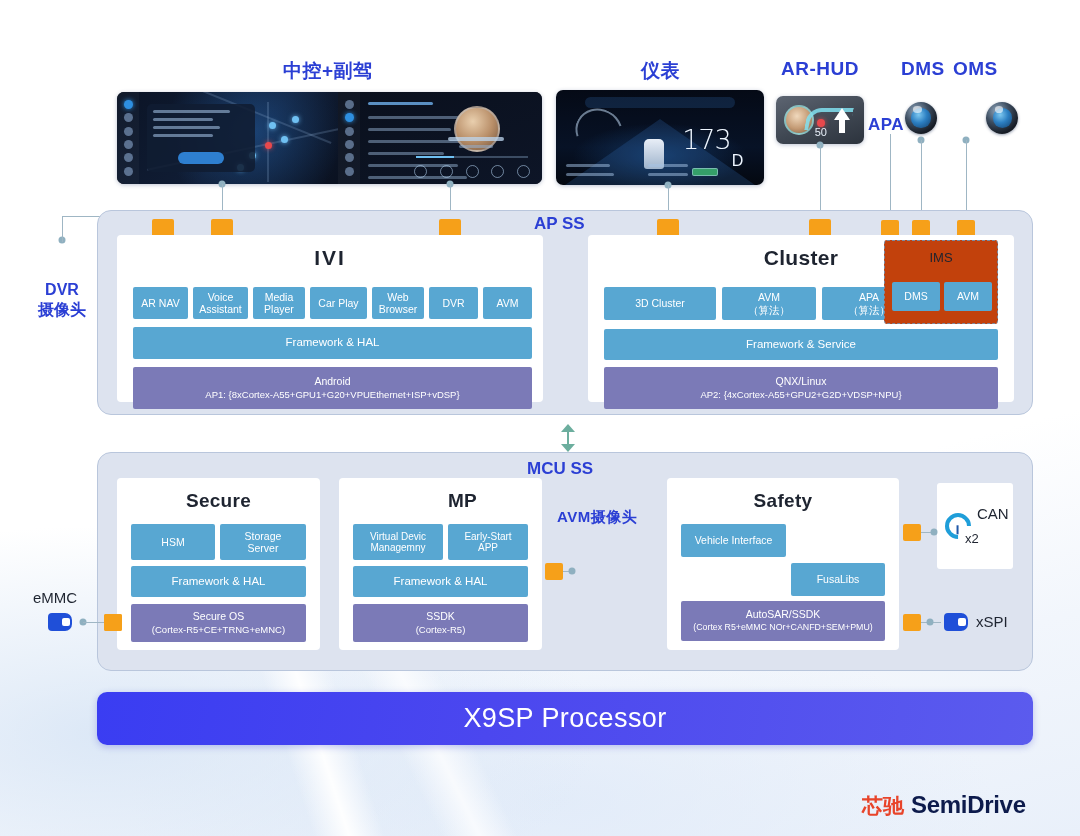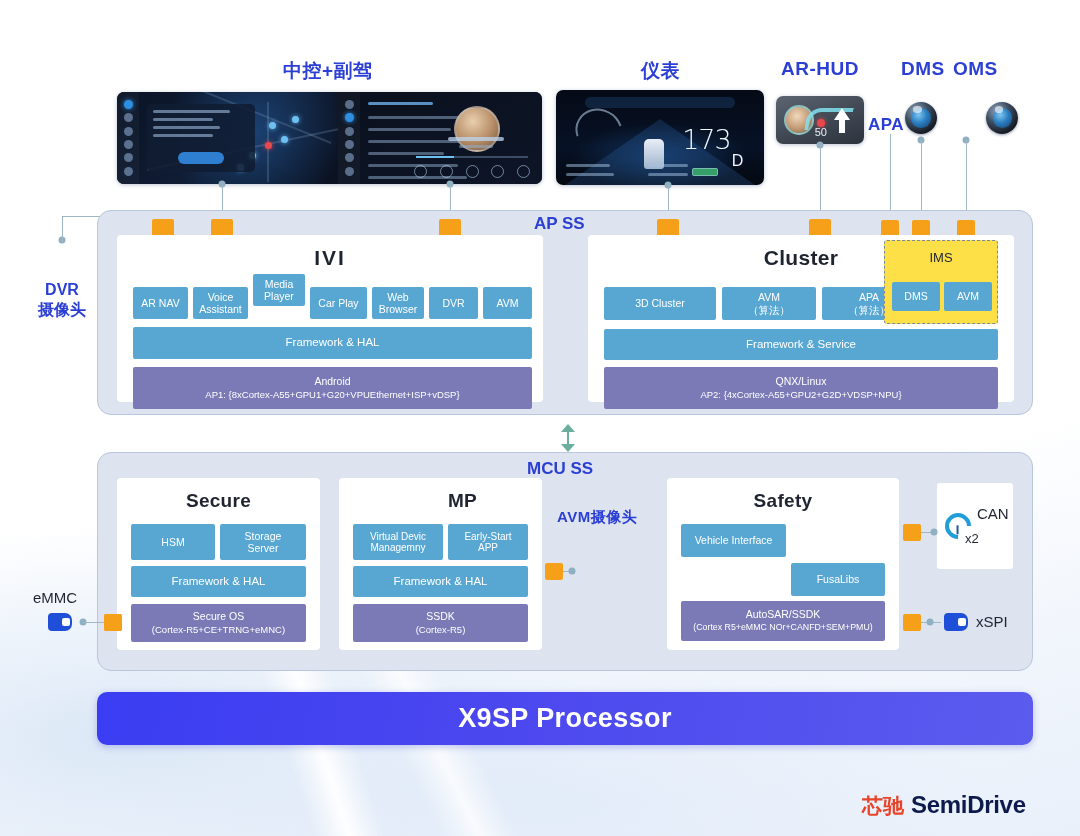--- a/index.html
+++ b/index.html
@@ -237,21 +237,21 @@
   .purple {
     background: #7b7ab7; color: #ffffff; border-radius: 2px;
     display: flex; flex-direction: column; align-items: center; justify-content: center;
     text-align: center; line-height: 1.3; position: absolute; font-size: 10.5px;
   }
   .purple .sub { font-size: 9.5px; }
 
   .ims-box {
     position: absolute;
     border: 1px dashed #7b8aa0;
-    background: #fde047;
+    background: #c2410c;
     border-radius: 3px;
   }
   .ims-title { text-align: center; font-size: 13px; color: #1e2430; }
 
   
   .white-box {
     position: absolute; background: #fff; border-radius: 3px;
   }
   .gauge {
     position: absolute; width: 26px; height: 26px; border-radius: 50%;
@@ -280,21 +280,21 @@
   }
   .biarrow .up { top: 0; border-bottom: 8px solid #6cae9e; }
   .biarrow .dn { bottom: 0; border-top: 8px solid #6cae9e; }
 
   
   .proc {
     position: absolute;
     background: linear-gradient(100deg, #3a3df2 0%, #4b47ef 42%, #5b5bee 100%);
     border-radius: 10px;
     display: flex; align-items: center; justify-content: center;
-    color: #ffffff; font-size: 27px; font-weight: bold; letter-spacing: .4px;
+    color: #ffffff; font-size: 27px; font-weight: normal; letter-spacing: .4px;
     box-shadow: 0 2px 7px rgba(50,60,200,.28);
   }
 
   .logo { position: absolute; display: flex; align-items: baseline; gap: 7px; }
   .logo .cn { color: #e8442a; font-size: 21px; font-weight: bold; font-family: "DejaVu Sans", sans-serif; }
   .logo .en { color: #0d1b4c; font-size: 24px; font-weight: bold; letter-spacing: -.3px; }
 
   .side-label { position: absolute; text-align: center; }
   .side-label .l1 { color: #2b3fd4; font-weight: bold; font-size: 16px; line-height: 1.25; }
 </style>
@@ -456,21 +456,21 @@
   <div class="orange sm" style="left:890px; top:220px; transform:translateX(-9px);"></div>
   <div class="orange sm" style="left:921px; top:220px; transform:translateX(-9px);"></div>
   <div class="orange sm" style="left:966px; top:220px; transform:translateX(-9px);"></div>
 
   
   <div class="card" style="left:117px; top:235px; width:426px; height:167px;">
     <div class="card-title" style="margin-top:11px; font-size:21px; letter-spacing:2px;">IVI</div>
 
     <div class="blue" style="left:16px; top:52px;  width:55px; height:32px;">AR NAV</div>
     <div class="blue" style="left:76px; top:52px;  width:55px; height:32px;">Voice<br>Assistant</div>
-    <div class="blue" style="left:136px; top:39px; width:52px; height:32px;">Media<br>Player</div>
+    <div class="blue" style="left:136px; top:52px; width:52px; height:32px;">Media<br>Player</div>
     <div class="blue" style="left:193px; top:52px; width:57px; height:32px;">Car Play</div>
     <div class="blue" style="left:255px; top:52px; width:52px; height:32px;">Web<br>Browser</div>
     <div class="blue" style="left:312px; top:52px; width:49px; height:32px;">DVR</div>
     <div class="blue" style="left:366px; top:52px; width:49px; height:32px;">AVM</div>
 
     <div class="blue" style="left:16px; top:92px; width:399px; height:32px; font-size:11.5px;">Framework &amp; HAL</div>
 
     <div class="purple" style="left:16px; top:132px; width:399px; height:42px;">
       <span>Android</span>
       <span class="sub">AP1: {8xCortex-A55+GPU1+G20+VPUEthernet+ISP+vDSP}</span>

